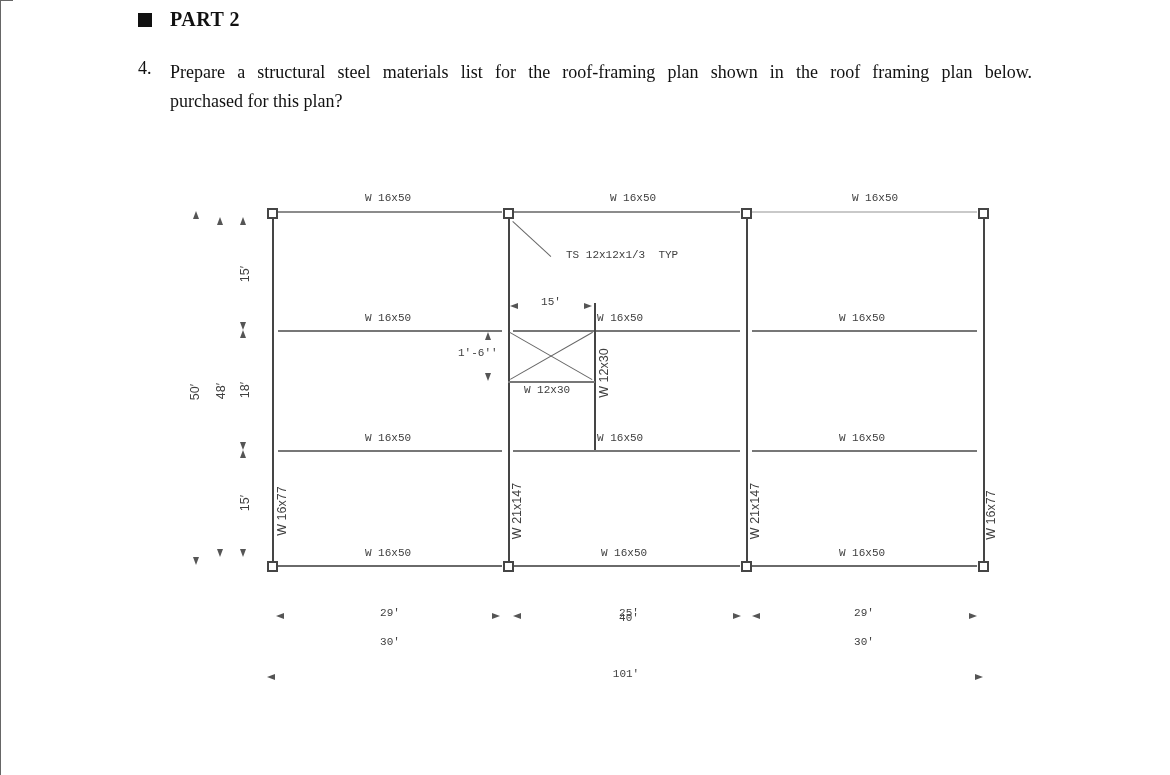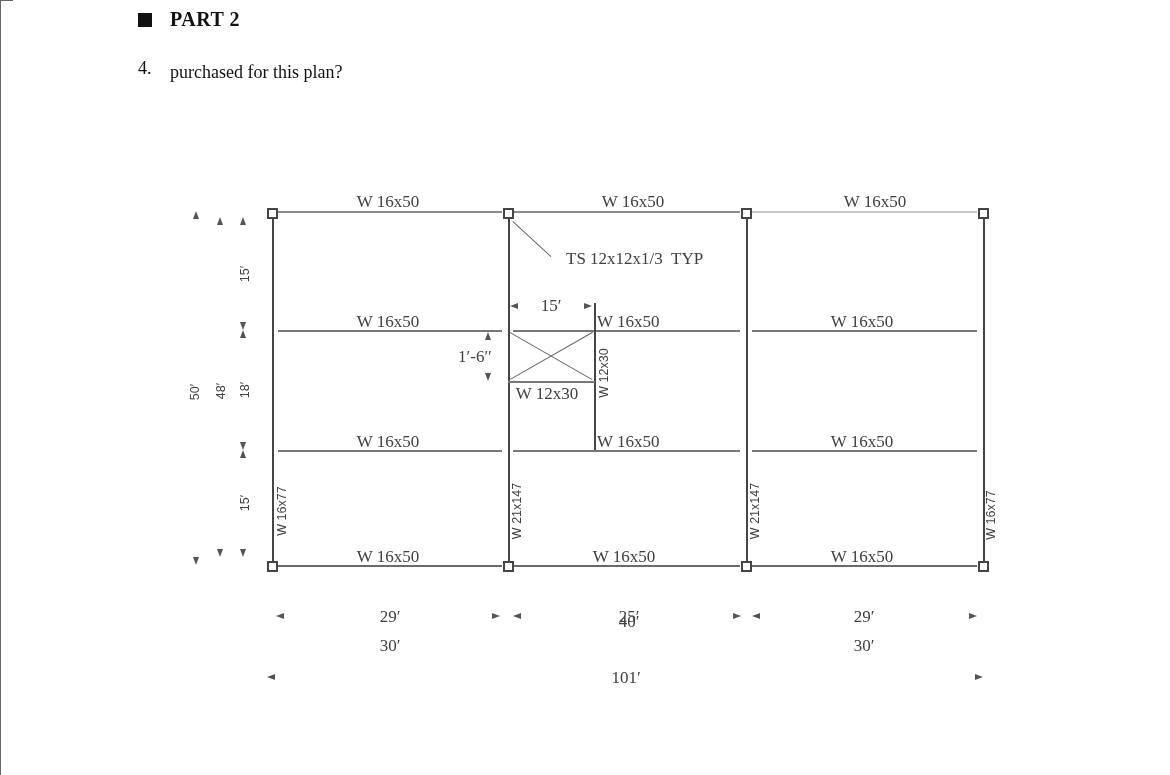--- a/index.html
+++ b/index.html
@@ -24,38 +24,39 @@
   .dark{background:#6a6a6a;}
   .rot{height:1px;background:#666;transform-origin:0 0;}
   .col-sq{position:absolute;width:11px;height:11px;background:#fff;border:2px solid #454545;box-sizing:border-box;}
   
   .ar{position:absolute;width:0;height:0;}
   .a-up{border-left:3px solid transparent;border-right:3px solid transparent;border-bottom:8px solid #555;}
   .a-dn{border-left:3px solid transparent;border-right:3px solid transparent;border-top:8px solid #555;}
   .a-lf{border-top:3px solid transparent;border-bottom:3px solid transparent;border-right:8px solid #555;}
   .a-rt{border-top:3px solid transparent;border-bottom:3px solid transparent;border-left:8px solid #555;}
   
-  .lbl{position:absolute;font-family:Liberation Serif, serif;font-size:17px;color:#404040;white-space:pre;}
+  .lbl{position:absolute;font-family:Liberation Mono, monospace;font-size:11px;color:#404040;white-space:pre;}
   .lbl.c{transform:translateX(-50%);}
   .lblv{position:absolute;font-family:"Liberation Sans",sans-serif;font-size:12.5px;color:#404040;
         white-space:pre;transform:translate(-50%,-50%) rotate(-90deg);}
 </style>
 </head>
 <body>
 
 <div class="canvas">
 
   <div class="part-header">
     <div class="bullet-sq"></div>
     <div class="part-title">PART 2</div>
   </div>
 
   <div class="problem">
     <div class="problem-number">4.</div>
     <div class="problem-text">
+      <div class="jline">Prepare a structural steel materials list for the roof-framing plan shown in the roof framing plan below.</div>
       <div class="pline">purchased for this plan?</div>
     </div>
   </div>
 
   <div>
 
     <div class="vl" style="left:272px;top:211px;height:354px"></div>
     <div class="vl" style="left:508px;top:211px;height:354px"></div>
     <div class="vl" style="left:746px;top:211px;height:354px"></div>
     <div class="vl" style="left:983px;top:211px;height:354px"></div>

